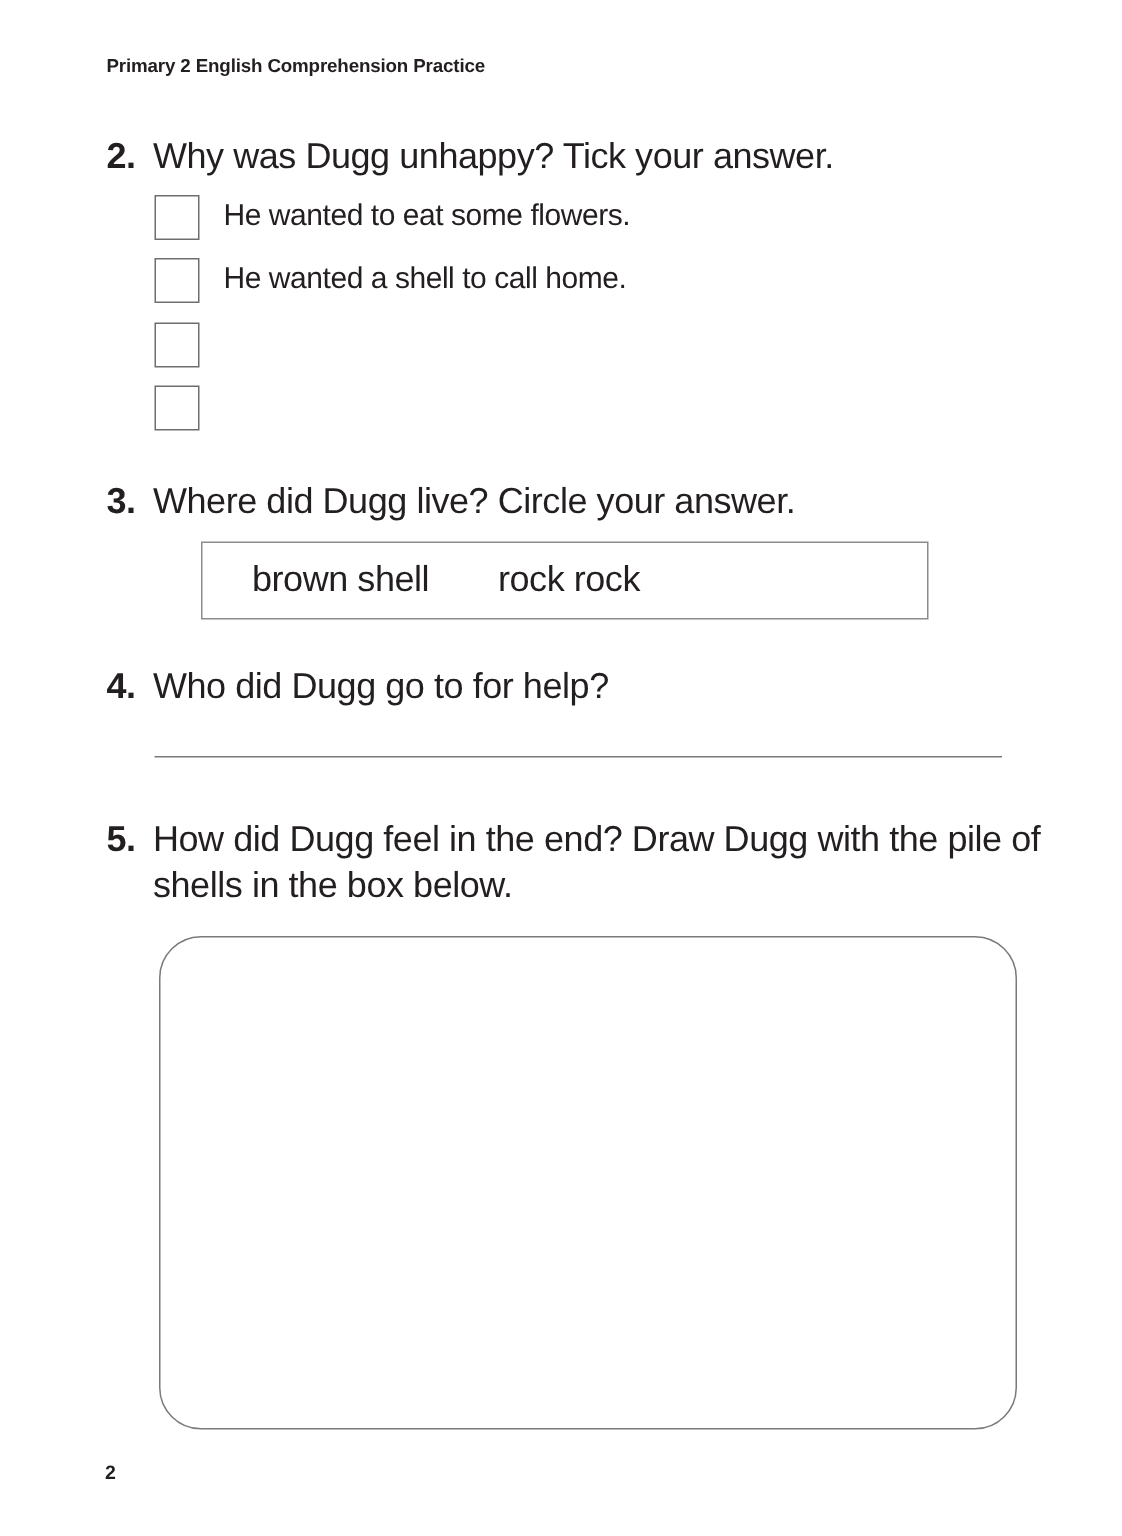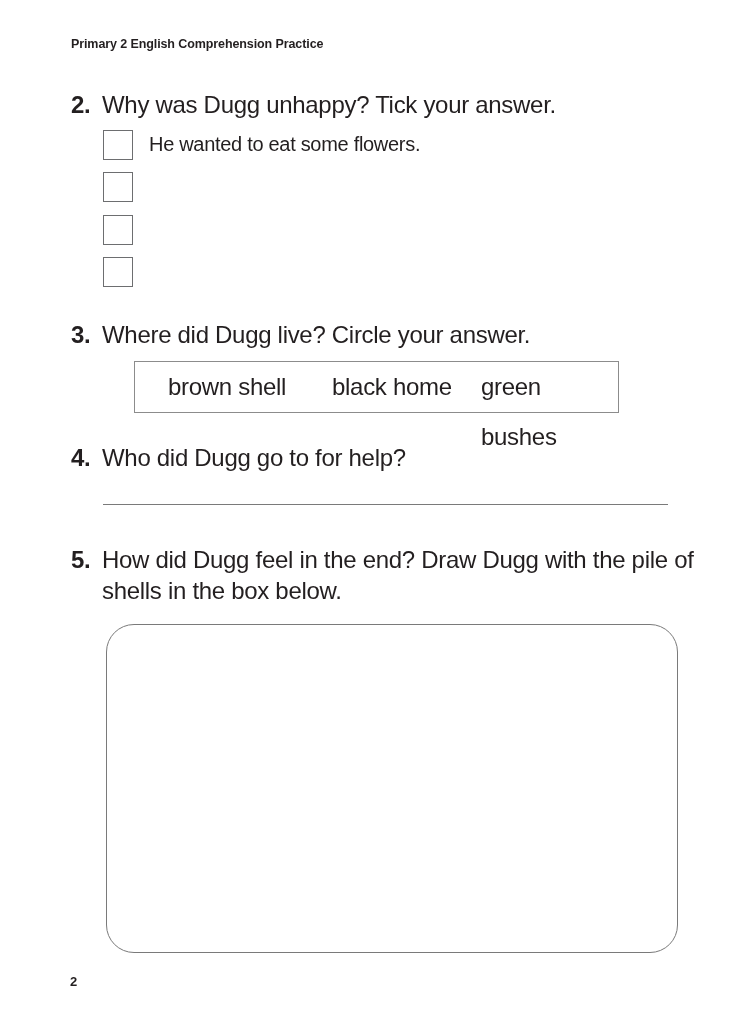--- a/index.html
+++ b/index.html
@@ -110,36 +110,36 @@
 <div class="q" style="top:89px;">
   <span class="num">2.</span><span class="text">Why was Dugg unhappy? Tick your answer.</span>
 </div>
 
 <div class="opt" style="top:129px;">
   <div class="checkbox"></div>
   <span class="opt-label">He wanted to eat some flowers.</span>
 </div>
 <div class="opt" style="top:171px;">
   <div class="checkbox"></div>
+  <span class="opt-label">He wanted a shell to call home.</span>
 </div>
 <div class="opt" style="top:214px;">
   <div class="checkbox"></div>
 </div>
 <div class="opt" style="top:256px;">
   <div class="checkbox"></div>
 </div>
 
 <div class="q" style="top:319px;">
   <span class="num">3.</span><span class="text">Where did Dugg live? Circle your answer.</span>
 </div>
 
 <div class="choice-box">
   <span class="choice" style="left:33px;">brown shell</span>
-  <span class="choice" style="left:197px;">black home</span>
-  <span class="choice" style="left:346px;">green bushes</span>
+  <span class="choice" style="left:197px;">rock rock</span>
 </div>
 
 <div class="q" style="top:442px;">
   <span class="num">4.</span><span class="text">Who did Dugg go to for help?</span>
 </div>
 <div class="answer-line"></div>
 
 <div class="q" style="top:544px;">
   <span class="num">5.</span><span class="text"><span>How did Dugg feel in the end? Draw Dugg with the pile of</span><br><span>shells in the box below.</span></span>
 </div>

